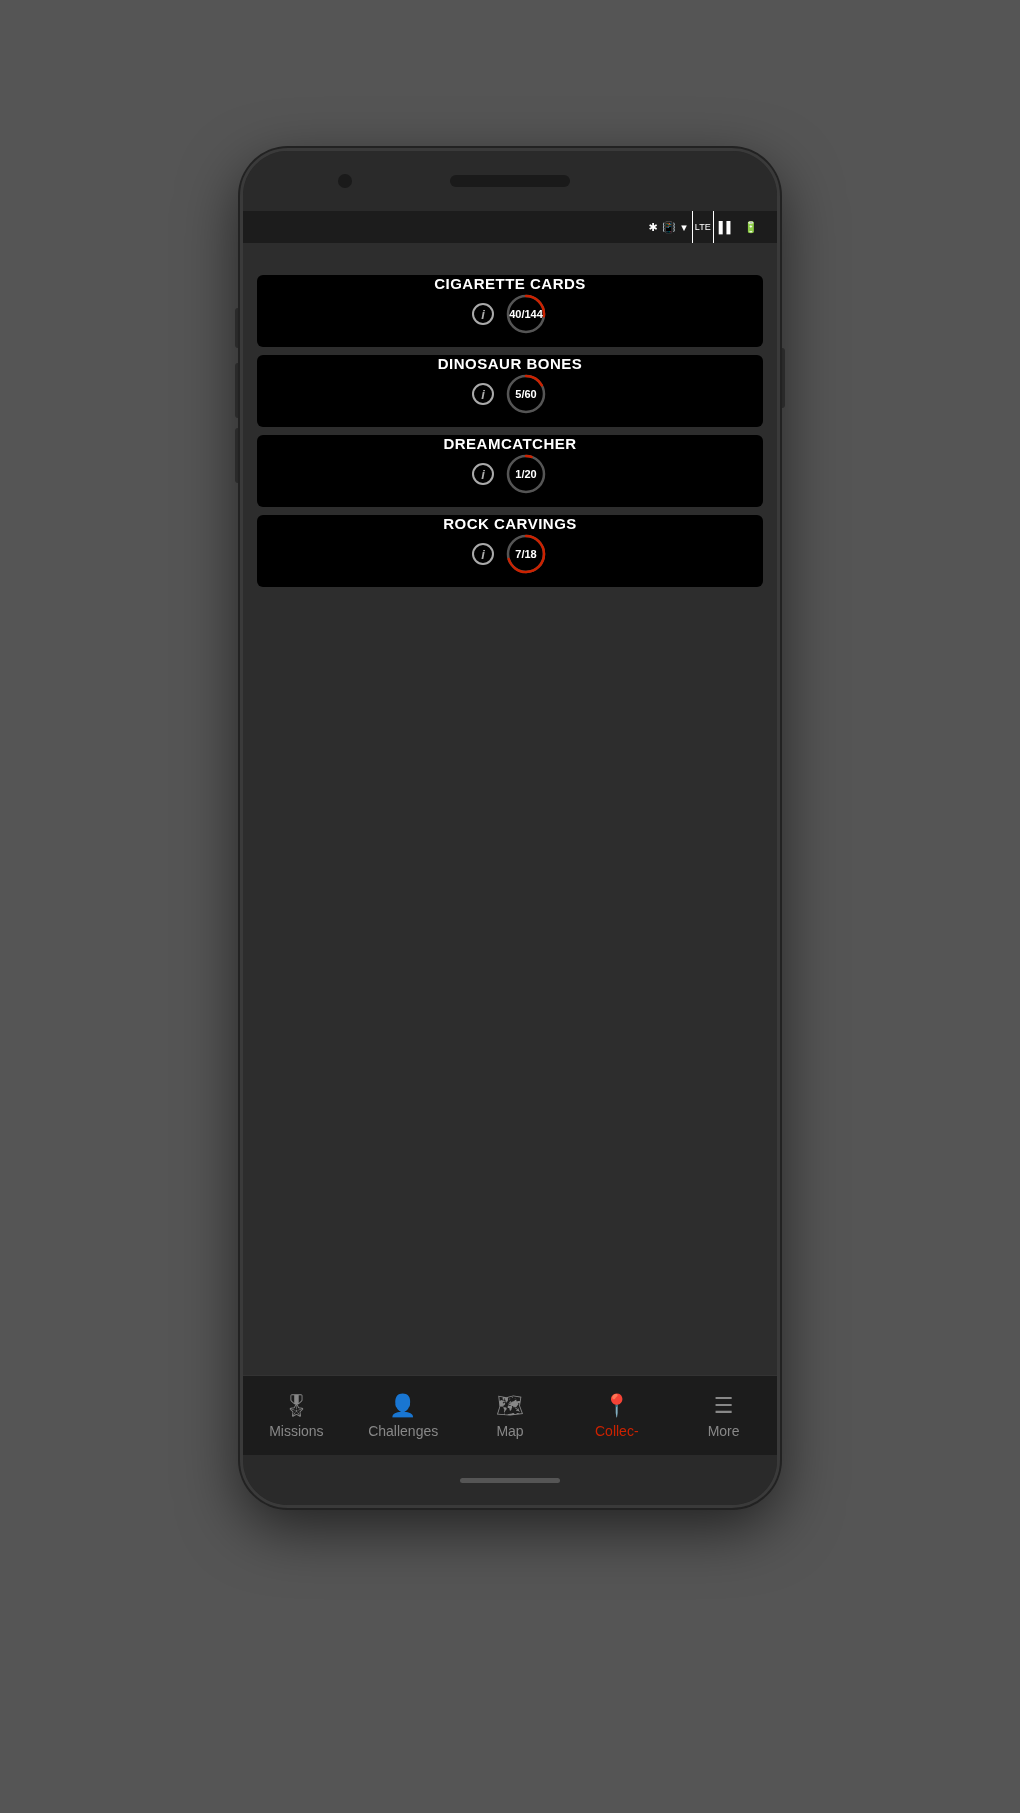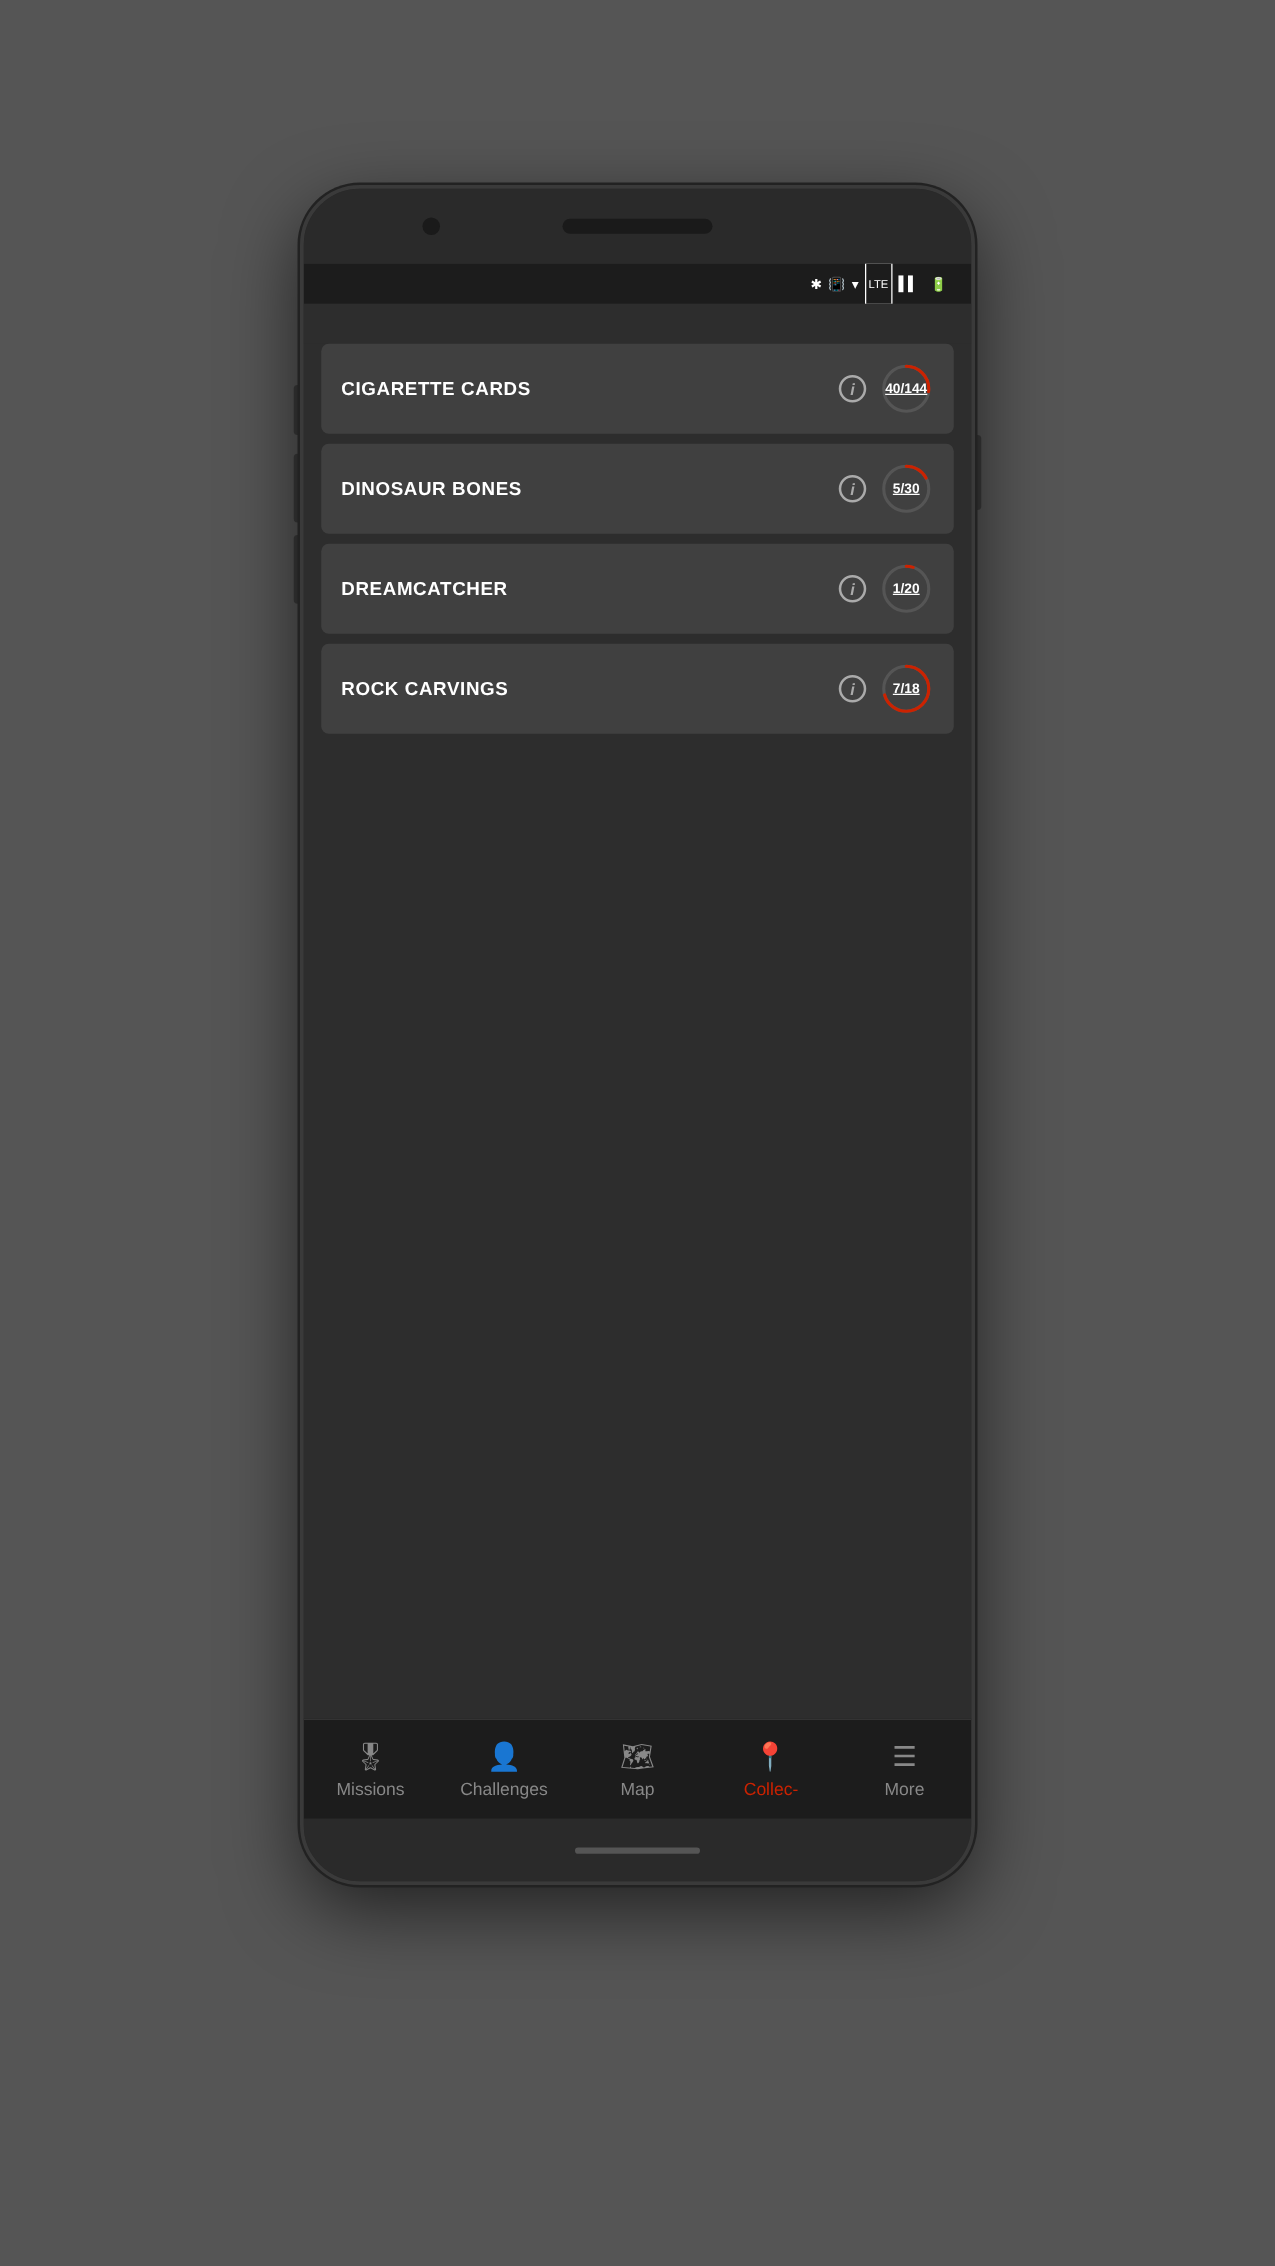--- a/index.html
+++ b/index.html
@@ -116,28 +116,29 @@
 
     .collectibles-list {
       padding: 0 14px;
       display: flex;
       flex-direction: column;
       gap: 8px;
       flex: 1;
     }
 
     .collectible-item {
-      background: #404040;
+      background: #000000;
       border-radius: 6px;
       height: 72px;
       display: flex;
       align-items: center;
       padding: 0 16px;
-      justify-content: space-between;
+      justify-content: flex-start;
       cursor: pointer;
+      flex-direction: column;
     }
 
     .collectible-name {
       color: #ffffff;
       font-family: 'Arial Black', Arial, sans-serif;
       font-weight: 900;
       font-size: 15px;
       text-transform: uppercase;
       letter-spacing: 0.5px;
     }
@@ -175,21 +176,20 @@
 
     .progress-text {
       position: absolute;
       top: 50%;
       left: 50%;
       transform: translate(-50%, -50%);
       font-size: 11px;
       color: #ffffff;
       font-weight: bold;
       white-space: nowrap;
-      text-decoration: underline;
     }
 
     
     .bottom-nav {
       background: #1c1c1c;
       height: 80px;
       display: flex;
       align-items: center;
       justify-content: space-around;
       flex-shrink: 0;
@@ -338,21 +338,21 @@
     </div>
           <div class="collectible-item">
       <span class="collectible-name">DINOSAUR BONES</span>
       <div class="collectible-right">
         <div class="info-icon">i</div>
         <div class="progress-circle">
           <svg width="44" height="44" viewBox="0 0 44 44">
             <circle cx="22" cy="22" r="18" fill="none" stroke="#555" stroke-width="2.5"></circle>
             <circle cx="22" cy="22" r="18" fill="none" stroke="#cc2200" stroke-width="2.5" stroke-dasharray="19.2 93.9" stroke-linecap="round"></circle>
           </svg>
-          <span class="progress-text">5/30</span>
+          <span class="progress-text">5/60</span>
         </div>
       </div>
     </div>
           <div class="collectible-item">
       <span class="collectible-name">DREAMCATCHER</span>
       <div class="collectible-right">
         <div class="info-icon">i</div>
         <div class="progress-circle">
           <svg width="44" height="44" viewBox="0 0 44 44">
             <circle cx="22" cy="22" r="18" fill="none" stroke="#555" stroke-width="2.5"></circle>

